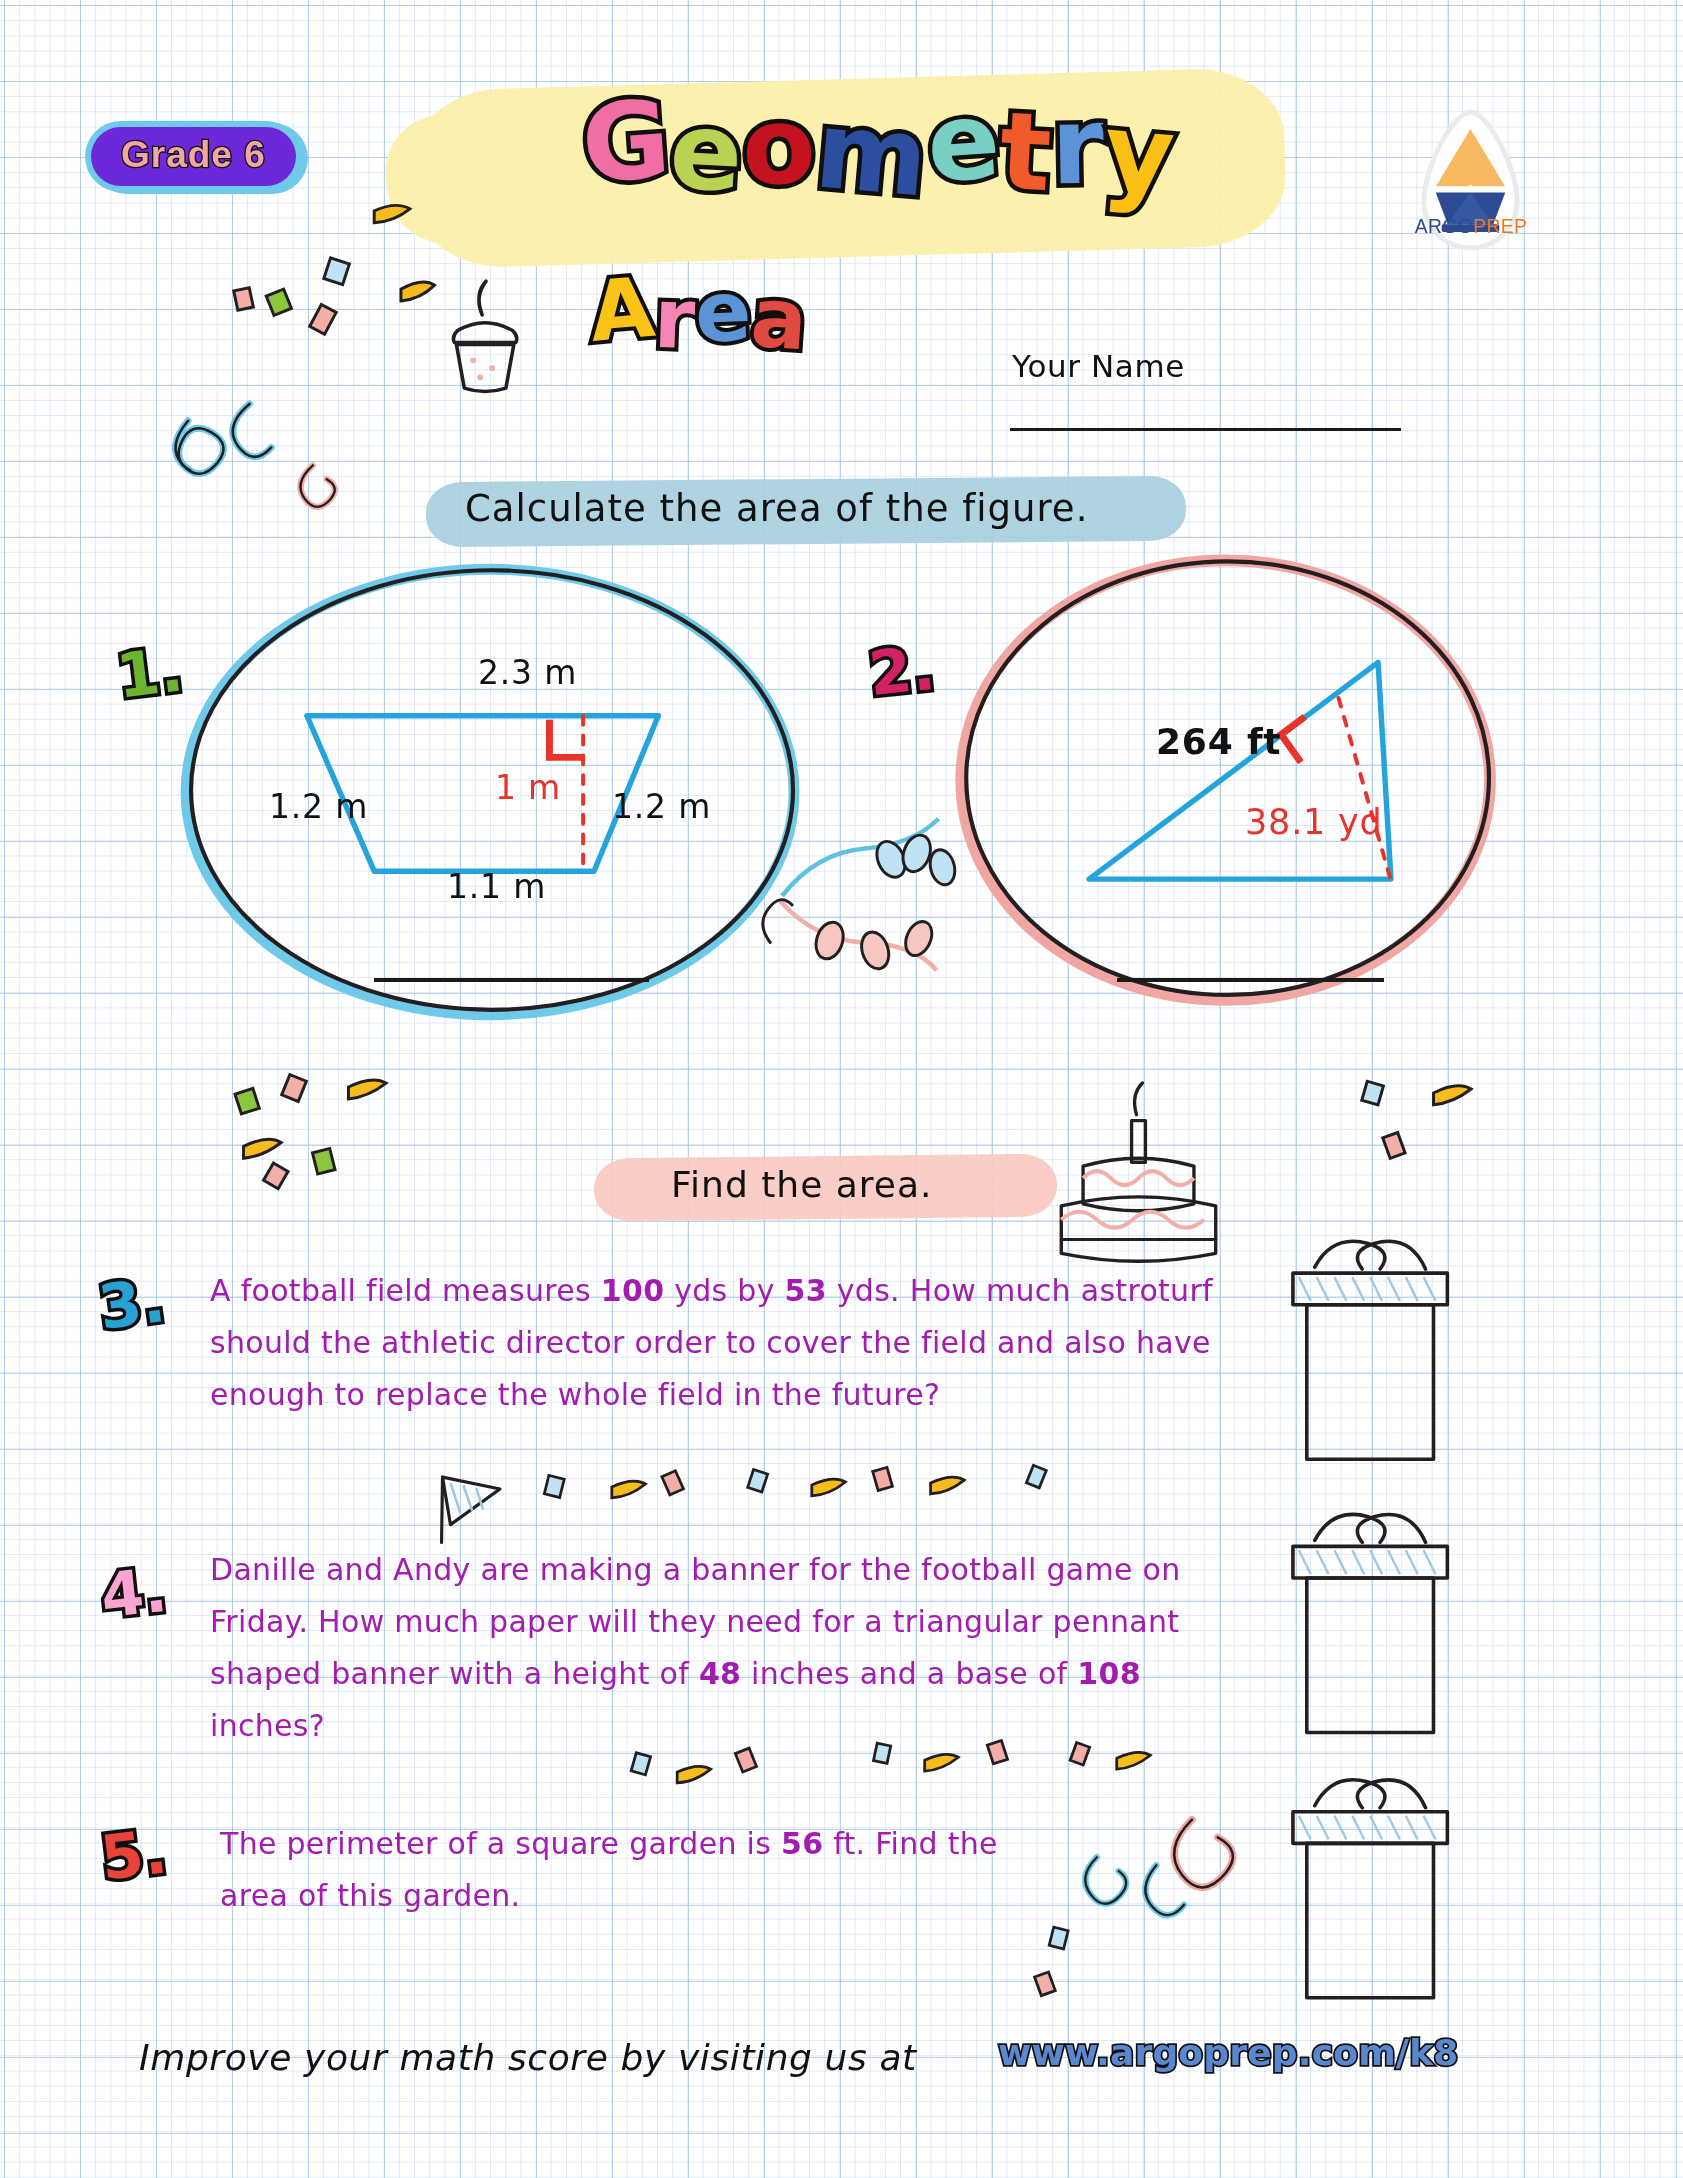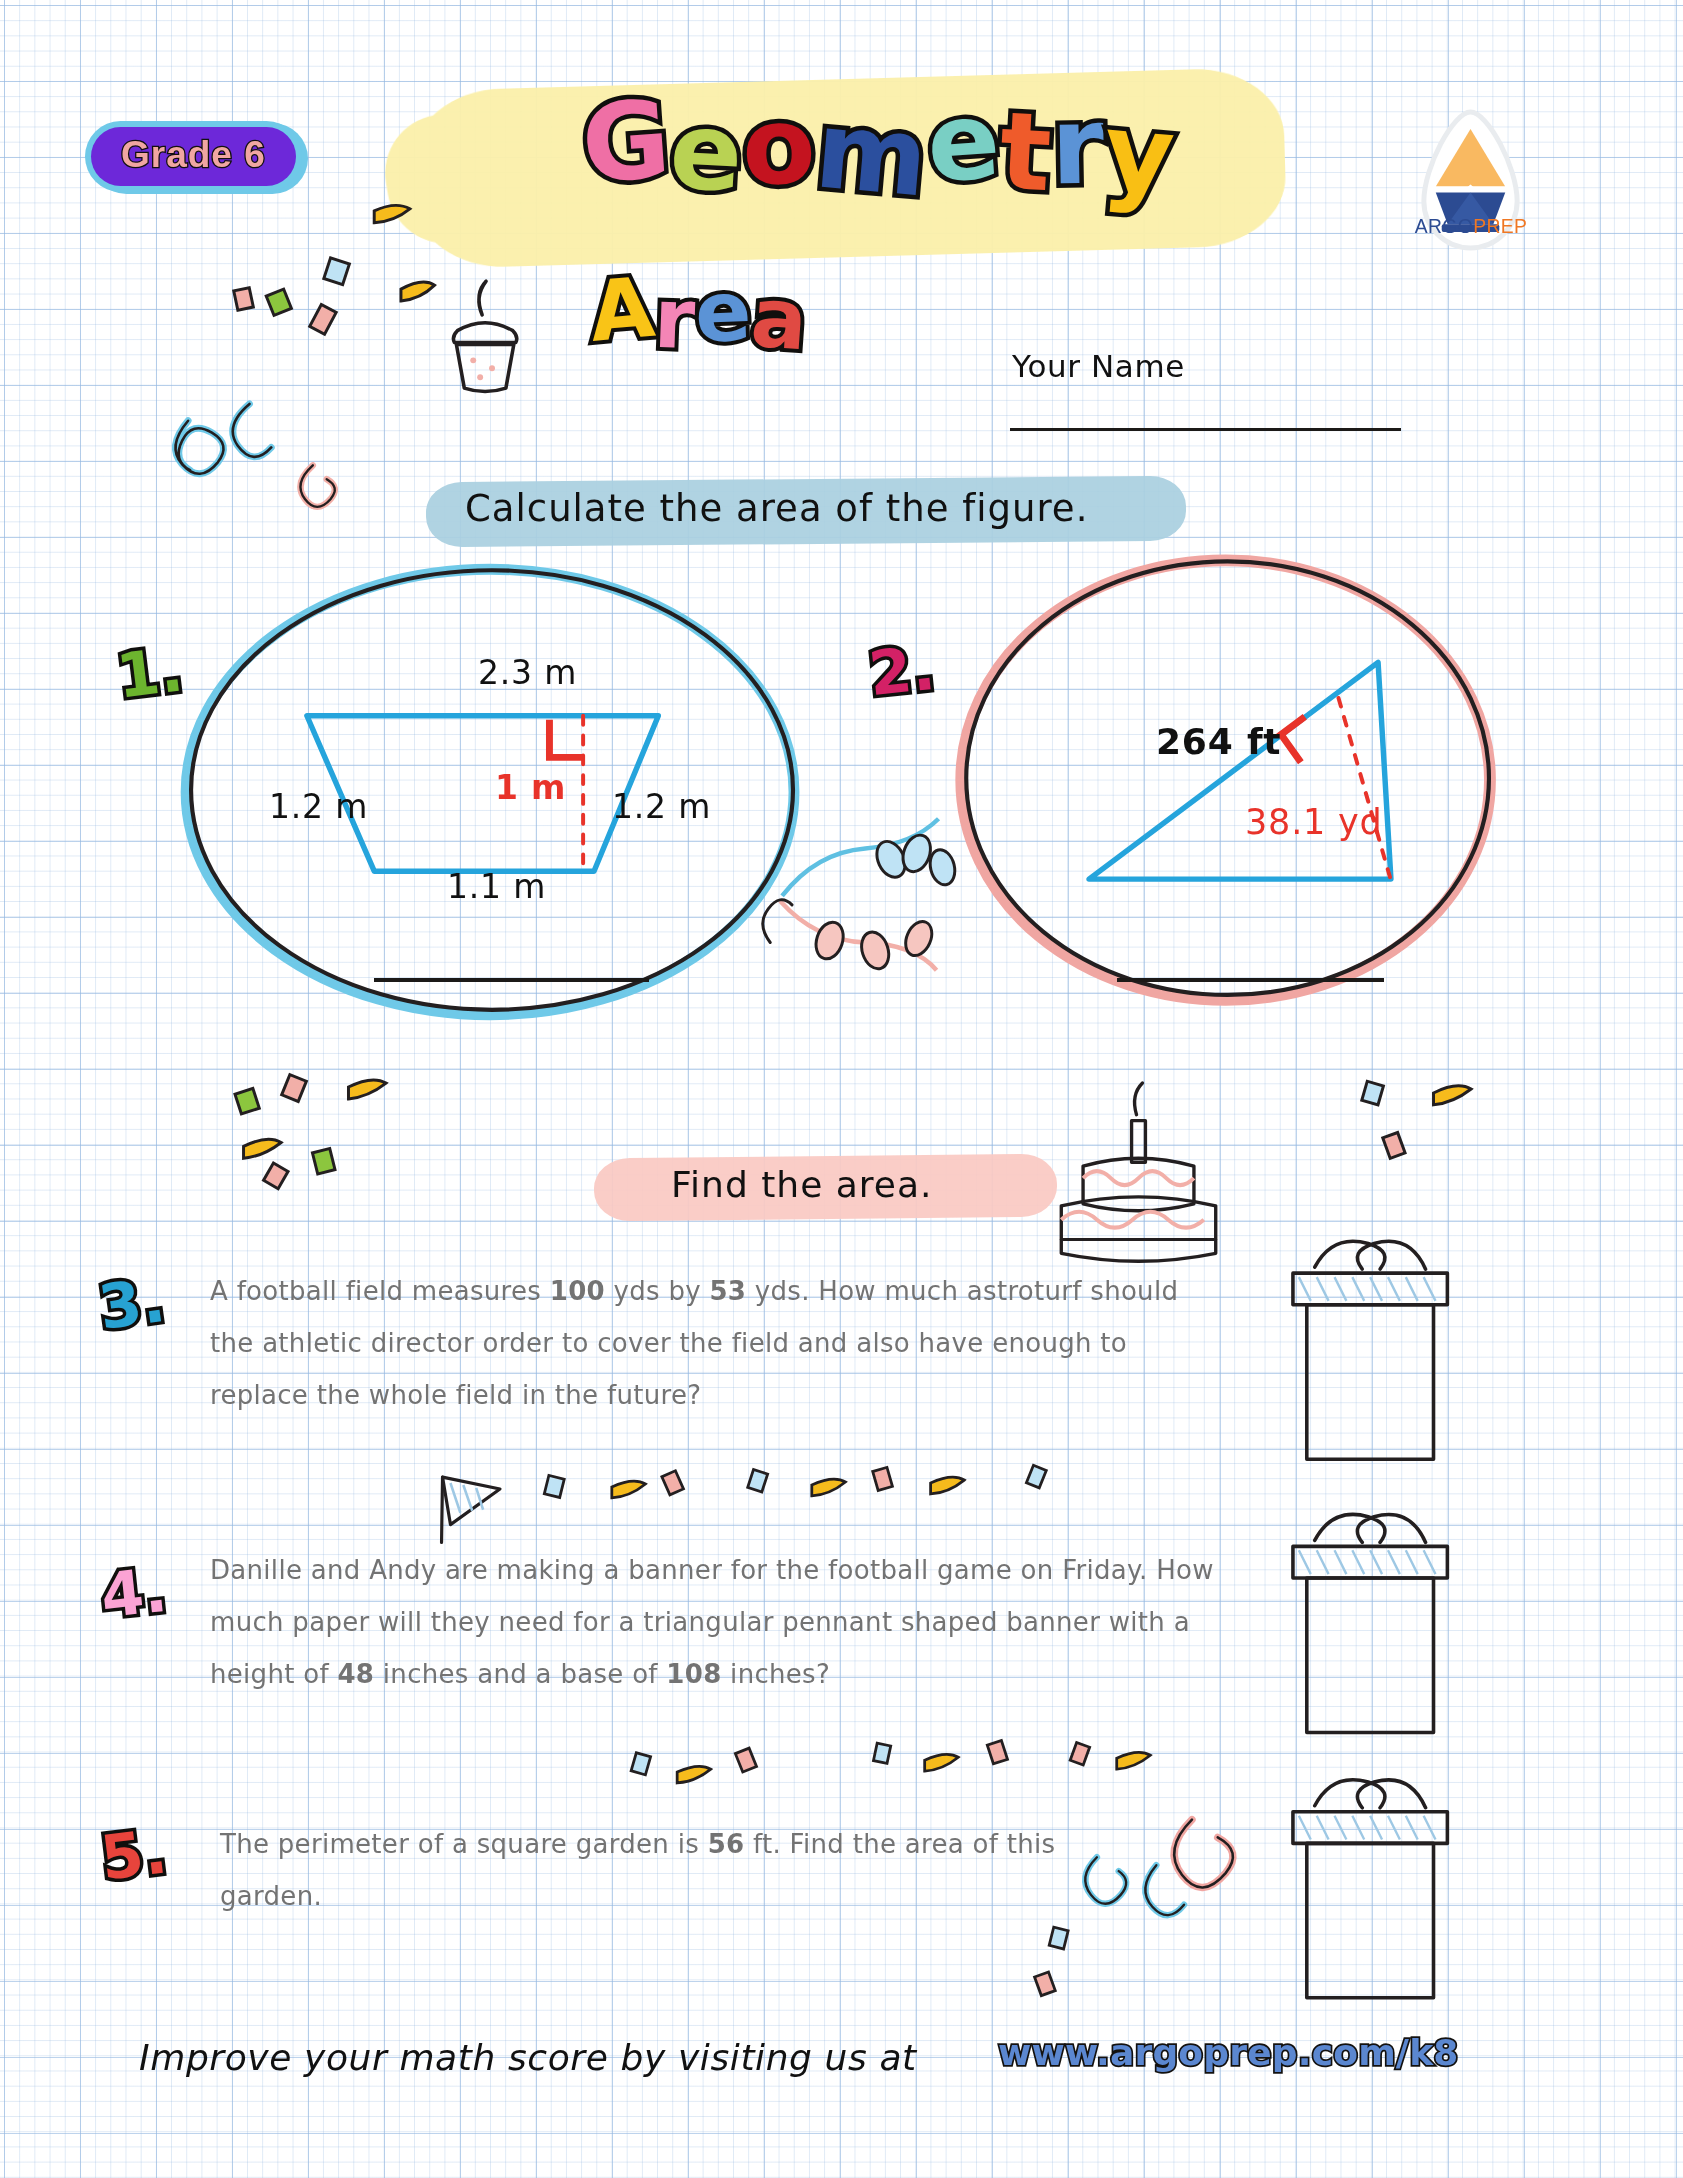--- a/index.html
+++ b/index.html
@@ -129,23 +129,23 @@
   .flabel.red { color:#e8332a; }
 
   
   .answer-line { position:absolute; height:0; border-bottom:4px solid #1c1a18; }
   #ans-1 { left:374px; top:978px; width:275px; }
   #ans-2 { left:1117px; top:978px; width:267px; }
 
   
   .wp {
     position:absolute;
-    font-size:26px;
+    font-size:30px;
     line-height:52px;
-    color:#737373;
+    color:#a21caf;
     letter-spacing:0.3px;
     width:1010px;
   }
   .wp b { font-weight:700; }
   #wp-3 { left:210px; top:1265px; }
   #wp-4 { left:210px; top:1544px; }
   #wp-5 { left:220px; top:1818px; }
 
   
   #footer-text { left:139px; top:2037px; font-size:36px; letter-spacing:0.6px;font-style:italic; }
@@ -379,21 +379,21 @@
 <div class="qnum" id="qnum-1" style="color: rgb(108, 180, 46);">1.</div>
 <div class="qnum" id="qnum-2" style="color: rgb(211, 33, 102);">2.</div>
 <div class="qnum" id="qnum-3" style="color: rgb(39, 162, 210);">3.</div>
 <div class="qnum" id="qnum-4" style="color: rgb(251, 163, 212);">4.</div>
 <div class="qnum" id="qnum-5" style="color: rgb(232, 68, 60);">5.</div>
 
 <div class="flabel hand" style="left:434px; top:653px;margin-left:44px;">2.3 m</div>
 <div class="flabel hand" style="left:447px; top:867px;">1.1 m</div>
 <div class="flabel hand" style="left:269px; top:787px;">1.2 m</div>
 <div class="flabel hand" style="left:612px; top:787px;">1.2 m</div>
-<div class="flabel hand red" style="left:495px; top:768px;font-weight:bold;">1 m</div>
+<div class="flabel hand red" style="left:495px; top:768px;">1 m</div>
 
 <div class="flabel hand" style="left:1156px; top:721px; font-size:36px; font-weight:600;">264 ft</div>
 <div class="flabel hand red" style="left:1245px; top:802px; font-size:35px;">38.1 yd</div>
 
 <div class="answer-line" id="ans-1"></div>
 <div class="answer-line" id="ans-2"></div>
 
 <div class="wp hand" id="wp-3"><span>A football field measures </span><b>100</b><span> yds by </span><b>53</b><span> yds. How much astroturf should the athletic director order to cover the field and also have enough to replace the whole field in the future?</span></div>
 <div class="wp hand" id="wp-4"><span>Danille and Andy are making a banner for the football game on Friday. How much paper will they need for a triangular pennant shaped banner with a height of </span><b>48</b><span> inches and a base of </span><b>108</b><span> inches?</span></div>
 <div class="wp hand" id="wp-5" style="width:851px;"><span>The perimeter of a square garden is </span><b>56</b><span> ft. Find the area of this garden.</span></div>

